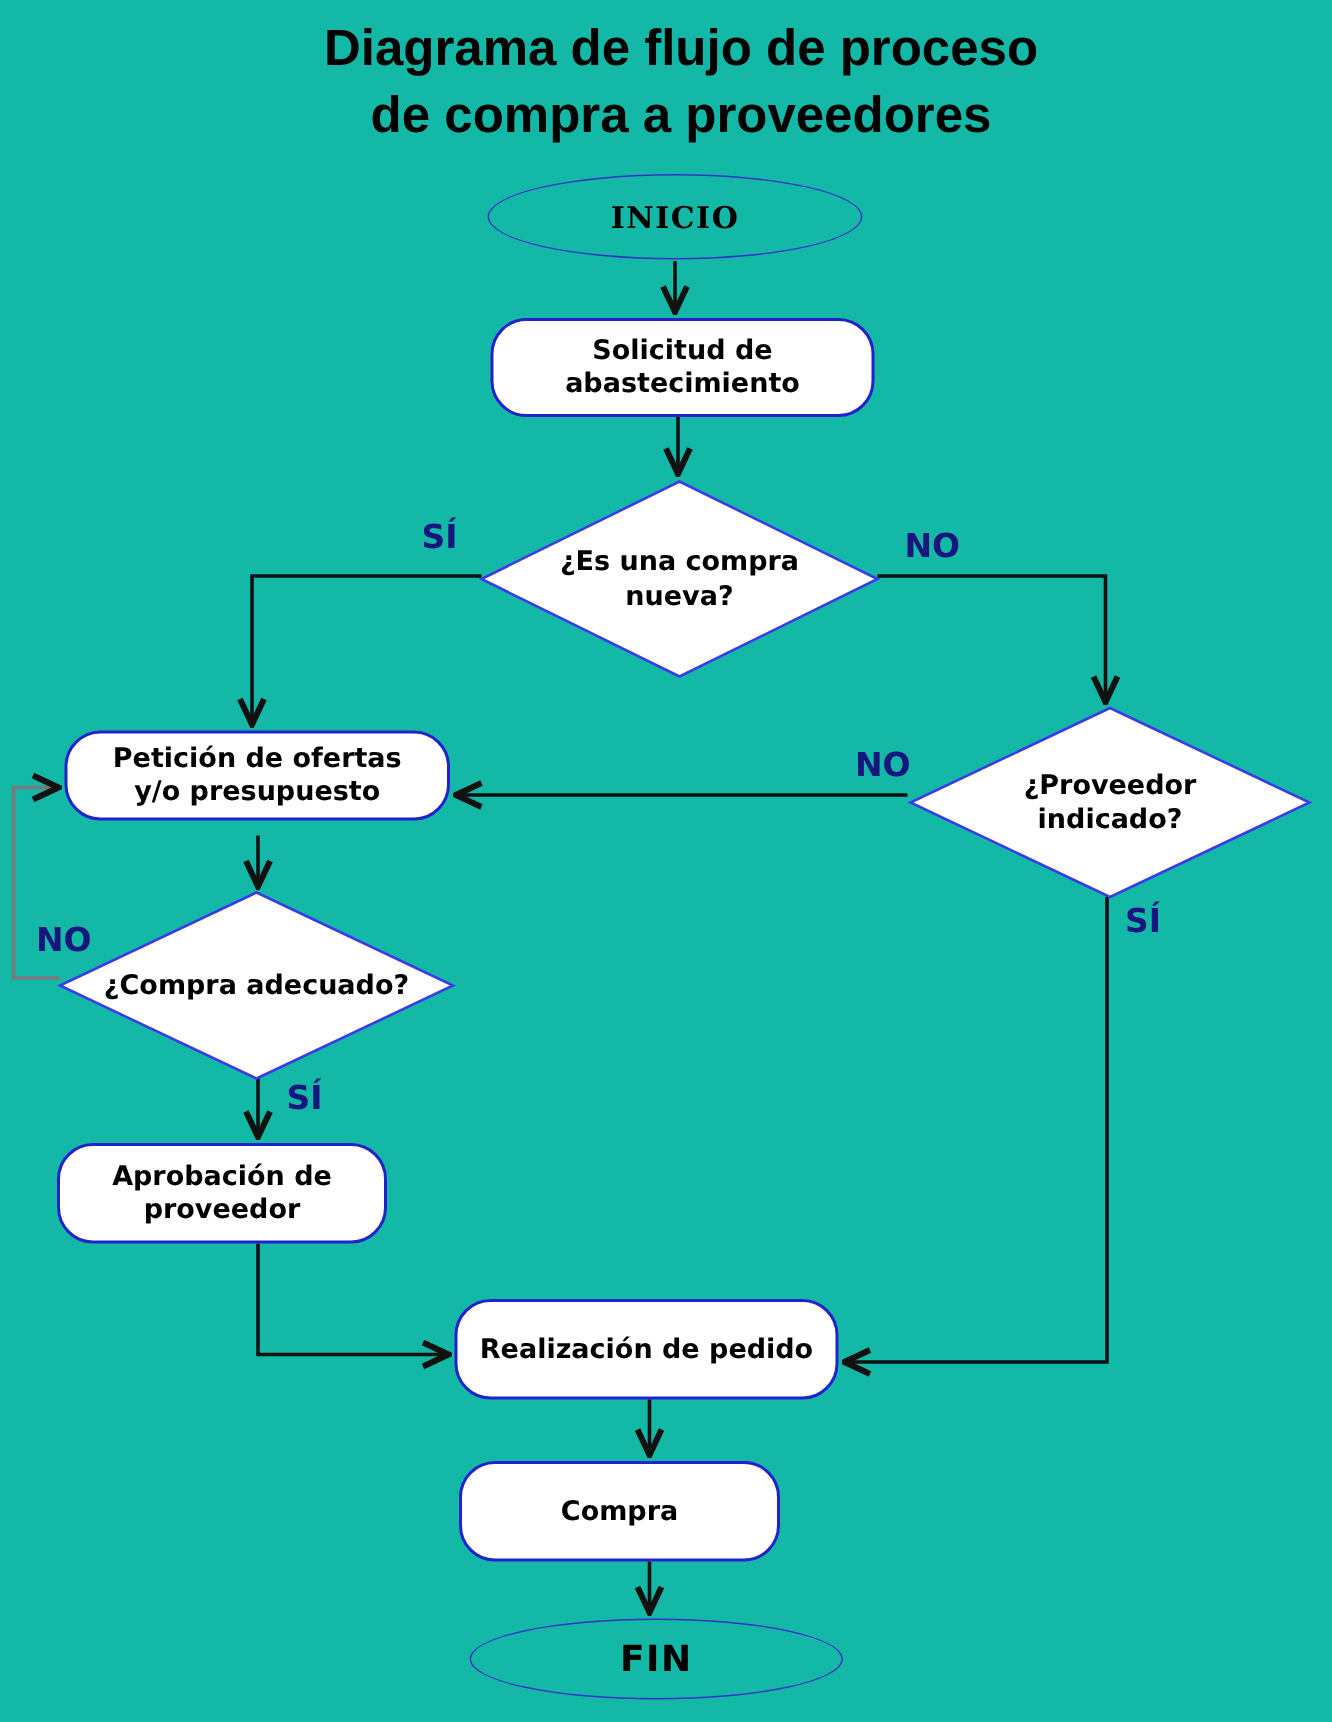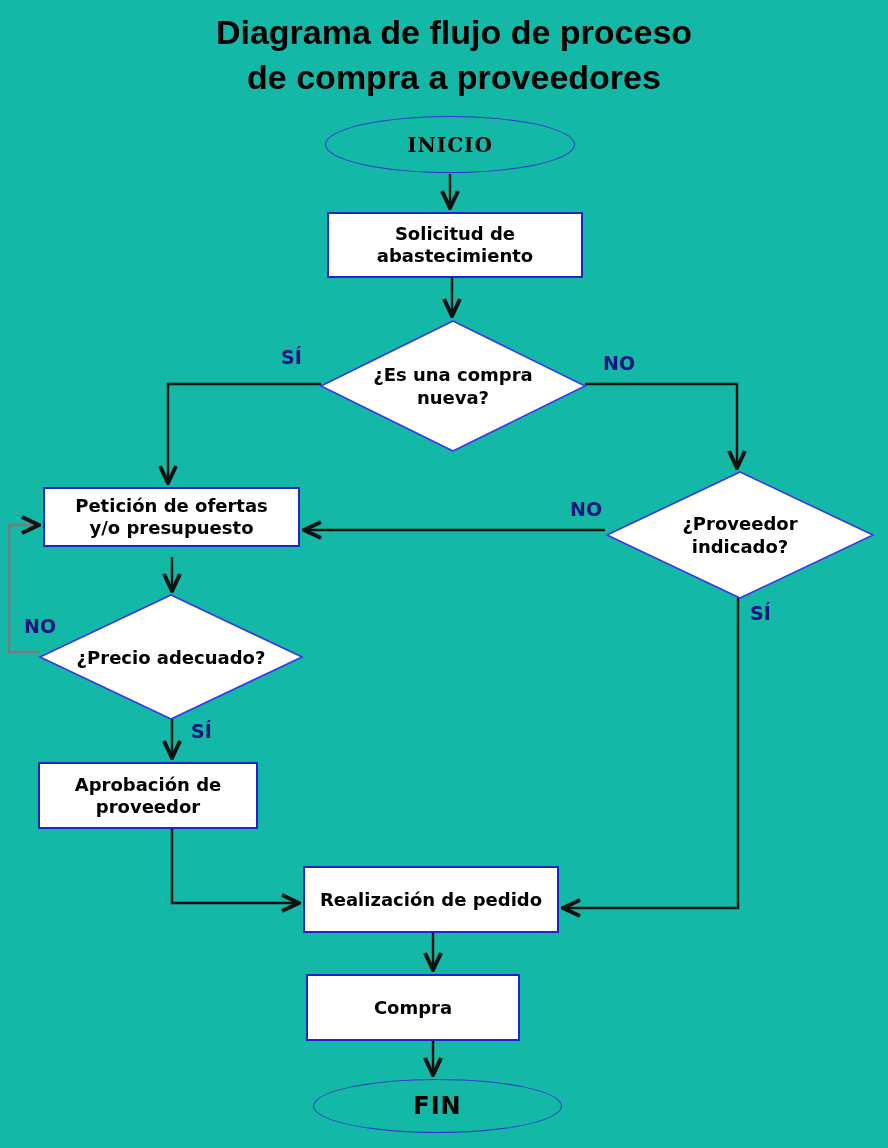--- a/index.html
+++ b/index.html
@@ -37,20 +37,21 @@
     letter-spacing:0px;
   }
   .node{
     position:absolute;
     display:flex;align-items:center;justify-content:center;
     text-align:center;
     color:var(--node-text);
     font-weight:bold;
     background:#ffffff;
     box-sizing:border-box;
+    border-radius:24px;
   }
   .node .ntext{white-space:pre-line;font-size:18px;line-height:22px;}
   .rect{border:2px solid var(--shape-border);}
   .ellipse{border:1.6px solid var(--terminator-border);border-radius:50%;background:transparent;}
   .ellipse .ntext{white-space:pre-line;}
   #node-inicio .ntext{
     font-family:"DejaVu Serif", serif;
     font-size:20px;letter-spacing:1px;line-height:30px;
   }
   #node-fin .ntext{font-size:24px;letter-spacing:1px;}
@@ -61,21 +62,21 @@
     text-align:center;
     white-space:pre-line;
     color:var(--node-text);
     font-weight:bold;
     font-size:18px;line-height:23px;
   }
   .elabel{
     position:absolute;
     color:var(--branch-label);
     font-weight:bold;
-    font-size:19px;
+    font-size:22px;
   }
 </style>
 </head>
 <body>
 
 <div id="canvas">
 
   <svg id="edges" width="888" height="1148" viewBox="0 0 888 1148">
     <defs>
       <marker id="ah" markerUnits="userSpaceOnUse" markerWidth="22" markerHeight="20" refX="20" refY="10" orient="auto">
@@ -112,21 +113,21 @@
 
   <div class="node rect" style="left:327px;top:212px;width:256px;height:66px">
     <span class="ntext">Solicitud de
 abastecimiento</span>
   </div>
 
   <div class="dtext" style="left:453px;top:386px">¿Es una compra
 nueva?</div>
   <div class="dtext" style="left:740px;top:535px">¿Proveedor
 indicado?</div>
-  <div class="dtext" style="left:171px;top:657px">¿Precio adecuado?</div>
+  <div class="dtext" style="left:171px;top:657px">¿Compra adecuado?</div>
 
   <div class="node rect" style="left:43px;top:487px;width:257px;height:60px">
     <span class="ntext">Petición de ofertas
 y/o presupuesto</span>
   </div>
 
   <div class="node rect" style="left:38px;top:762px;width:220px;height:67px">
     <span class="ntext">Aprobación de
 proveedor</span>
   </div>

